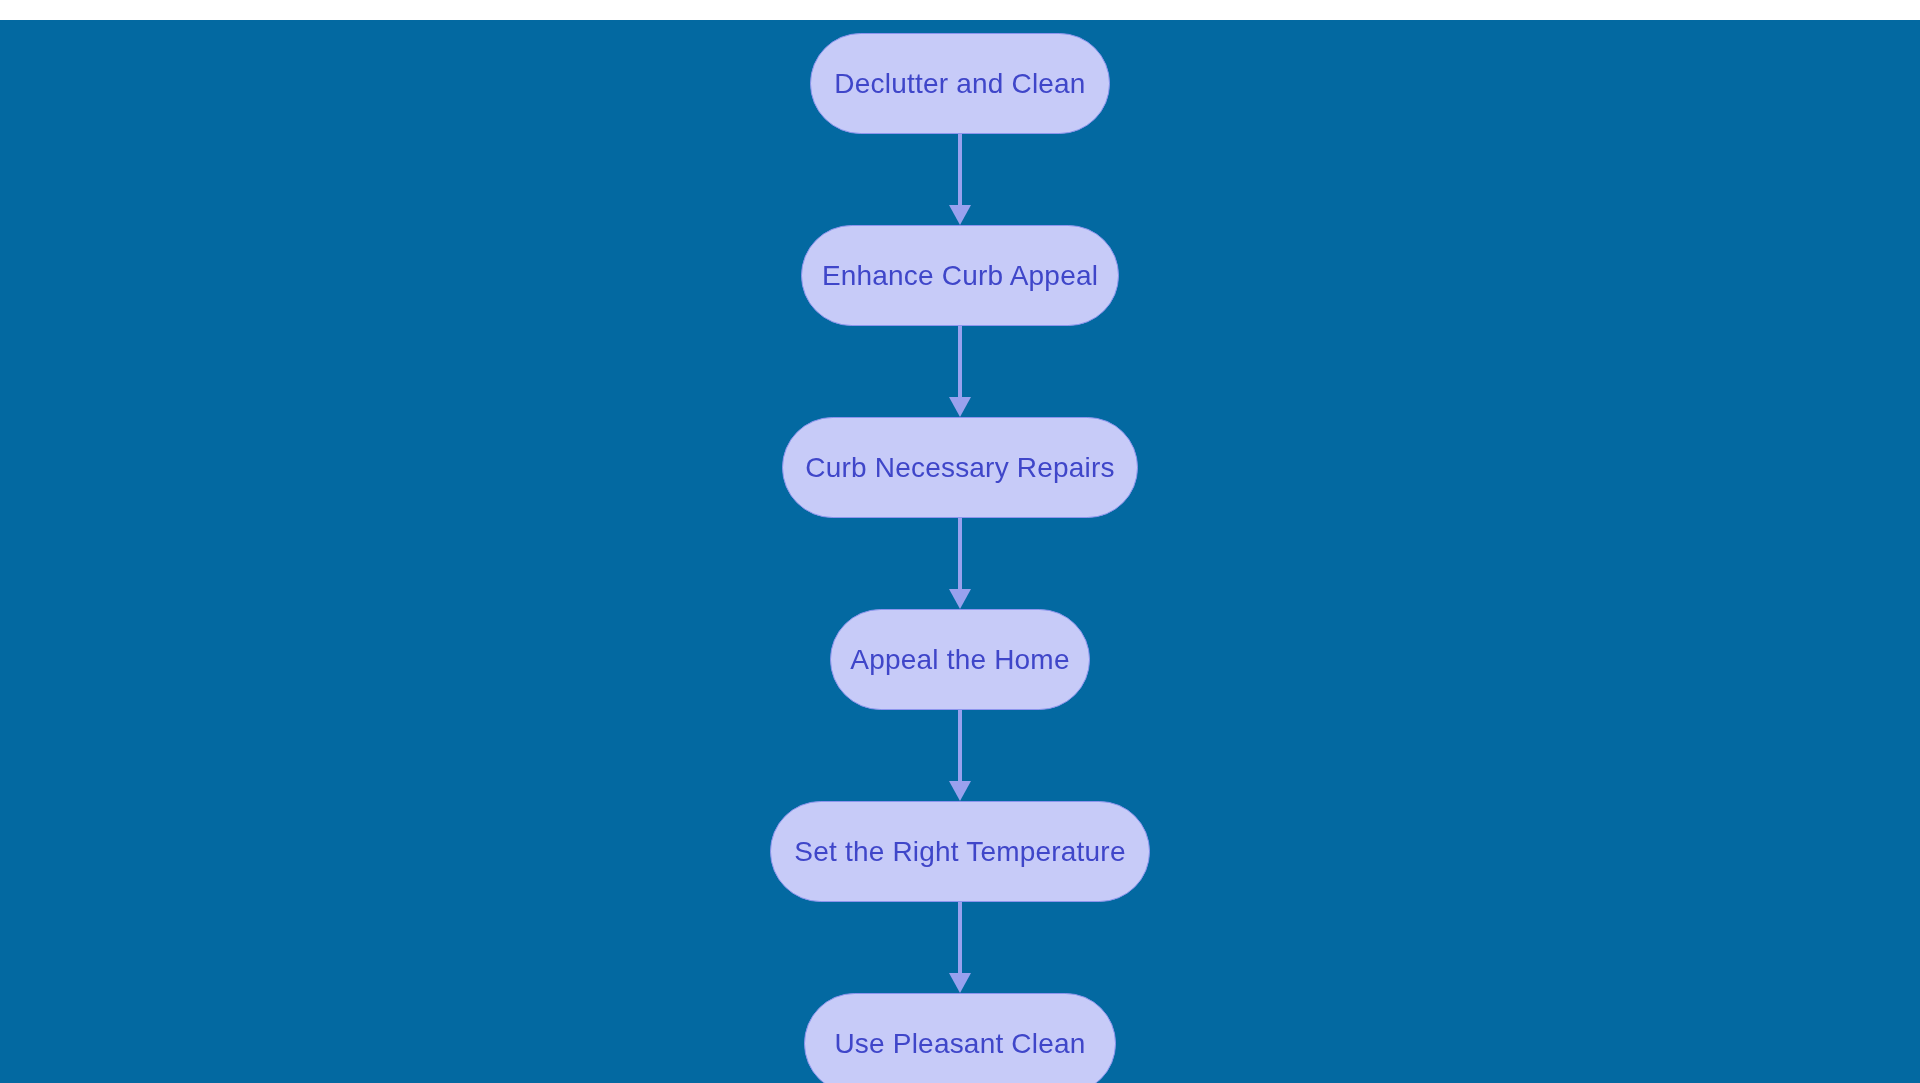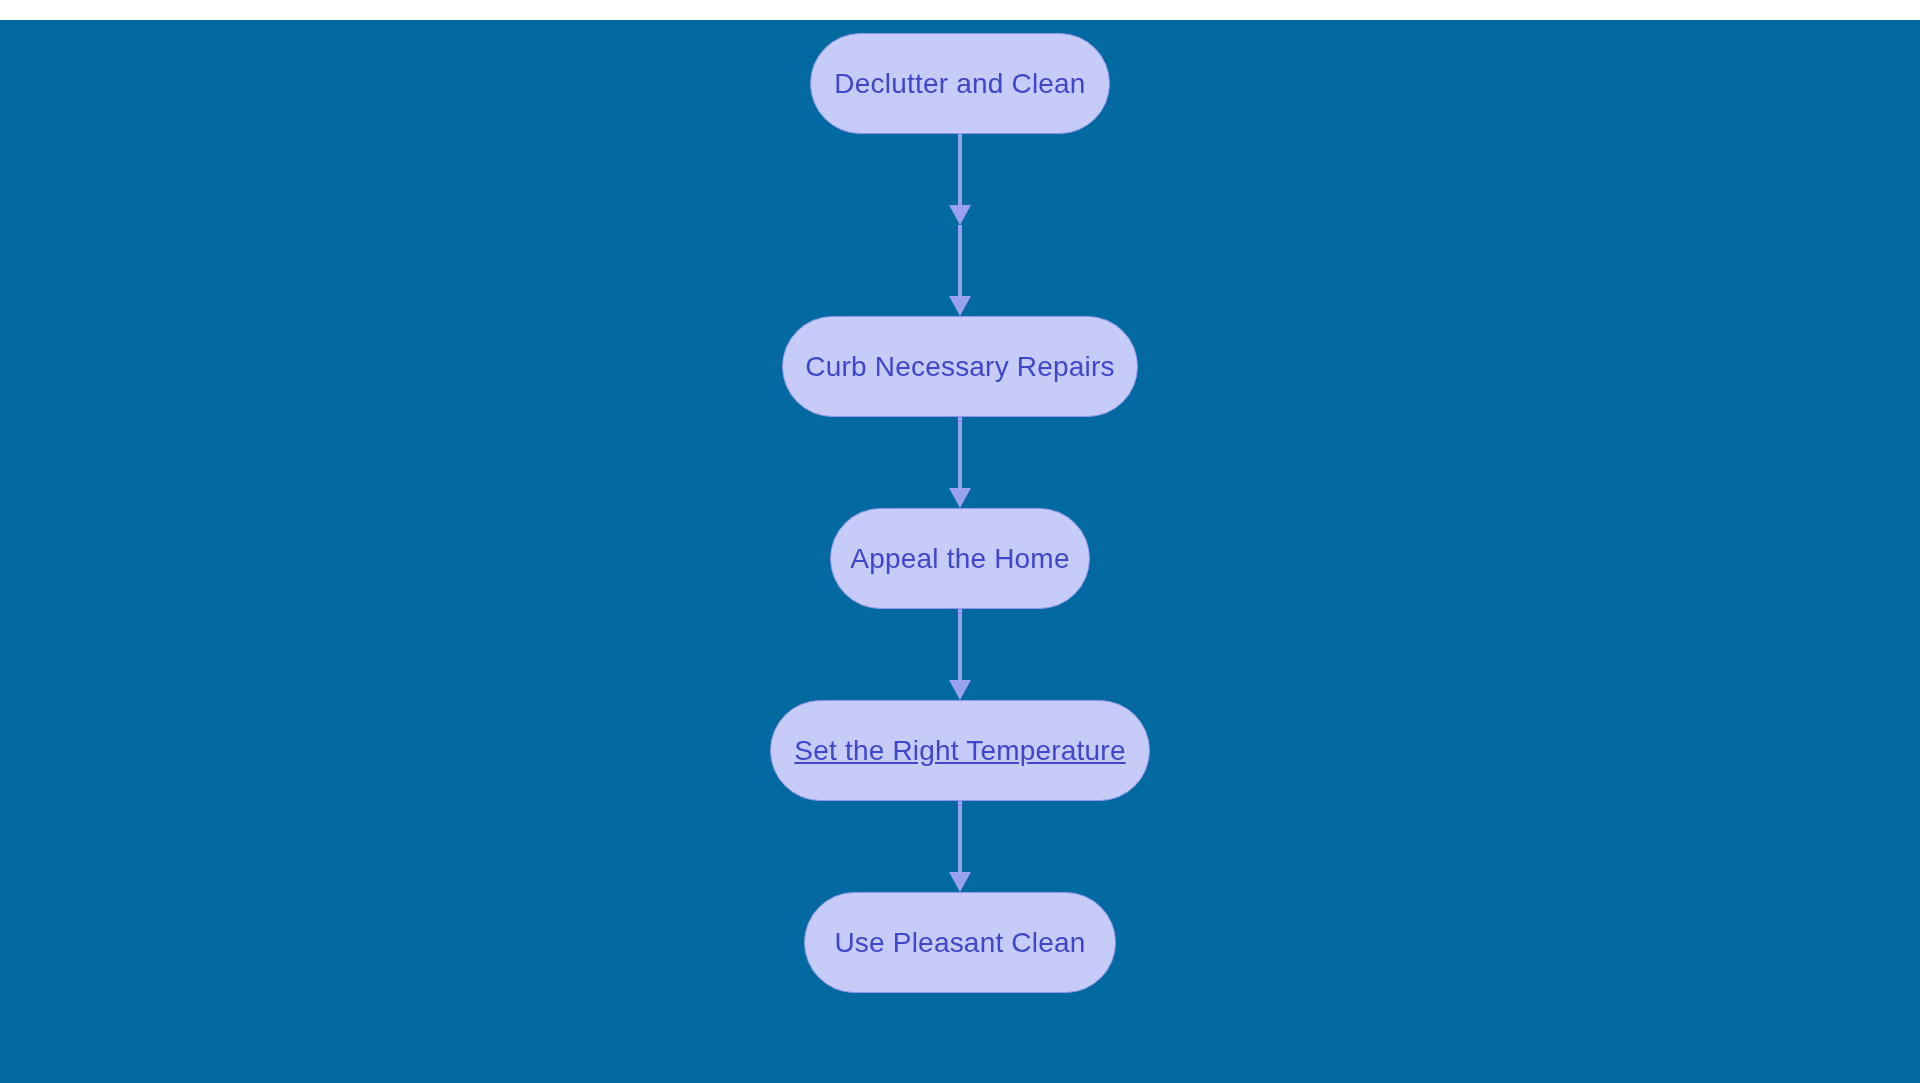--- a/index.html
+++ b/index.html
@@ -37,21 +37,21 @@
     display: flex;
     align-items: center;
     justify-content: center;
     text-align: center;
     white-space: nowrap;
   }
   .w1 { width: 300px; }
   .w2 { width: 318px; }
   .w3 { width: 356px; }
   .w4 { width: 260px; }
-  .w5 { width: 380px; text-decoration: underline; }
+  .w5 { width: 380px; }
   .w6 { width: 312px; }
   .connector {
     height: 91px;
     display: flex;
     flex-direction: column;
     align-items: center;
     justify-content: flex-start;
   }
   .shaft {
     width: 3.5px;
@@ -72,20 +72,21 @@
 <div class="canvas">
   <div class="flow">
 
     <div class="node w1">Declutter and Clean</div>
 
     <div class="connector">
       <div class="shaft"></div>
       <div class="arrowhead"></div>
     </div>
 
+    <div class="node w2">Enhance Curb Appeal</div>
 
     <div class="connector">
       <div class="shaft"></div>
       <div class="arrowhead"></div>
     </div>
 
     <div class="node w3">Curb Necessary Repairs</div>
 
     <div class="connector">
       <div class="shaft"></div>

